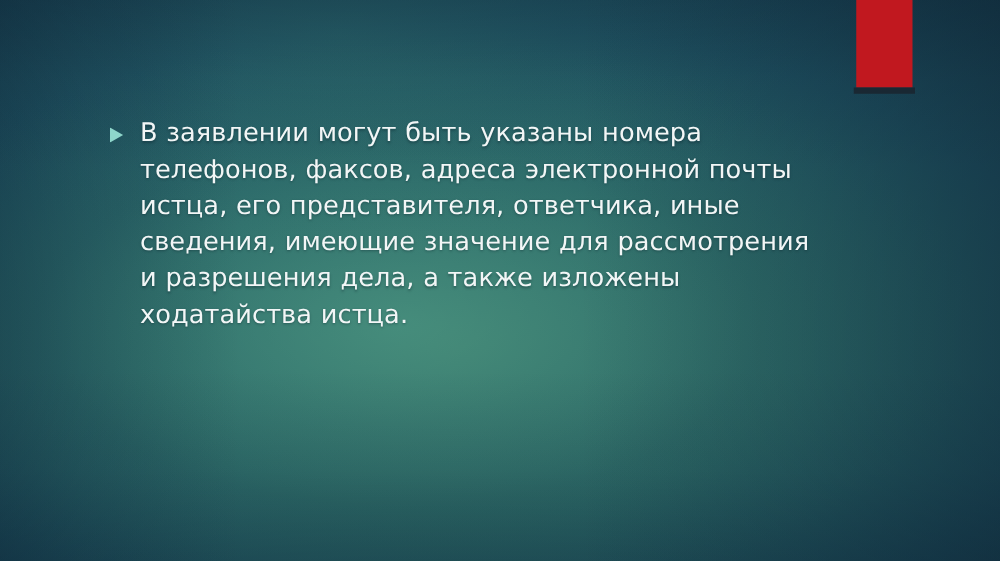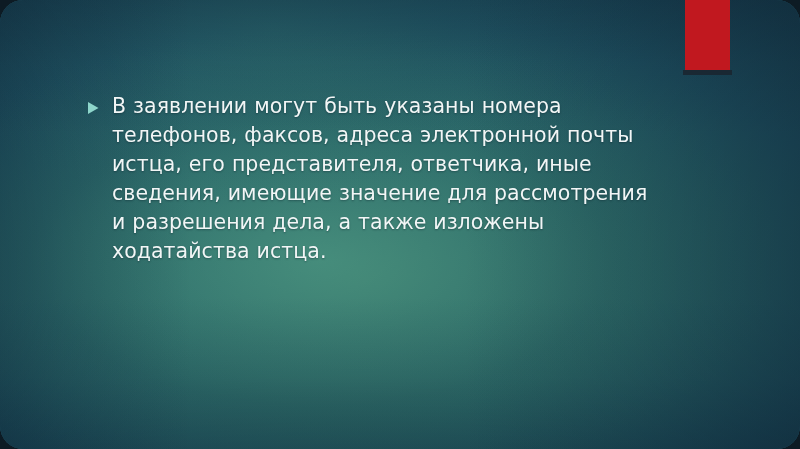--- a/index.html
+++ b/index.html
@@ -10,21 +10,20 @@
   }
 
   #slide {
     position: relative;
     width: 800px;
     height: 449px;
     overflow: hidden;
     font-family: "DejaVu Sans", "Liberation Sans", sans-serif;
     
     background-color: #1b4a5c;
-    border-radius: 23px;
   }
 
   
   .bg-layer {
     position: absolute;
     inset: 0;
     pointer-events: none;
   }
 
   .bg-base {

